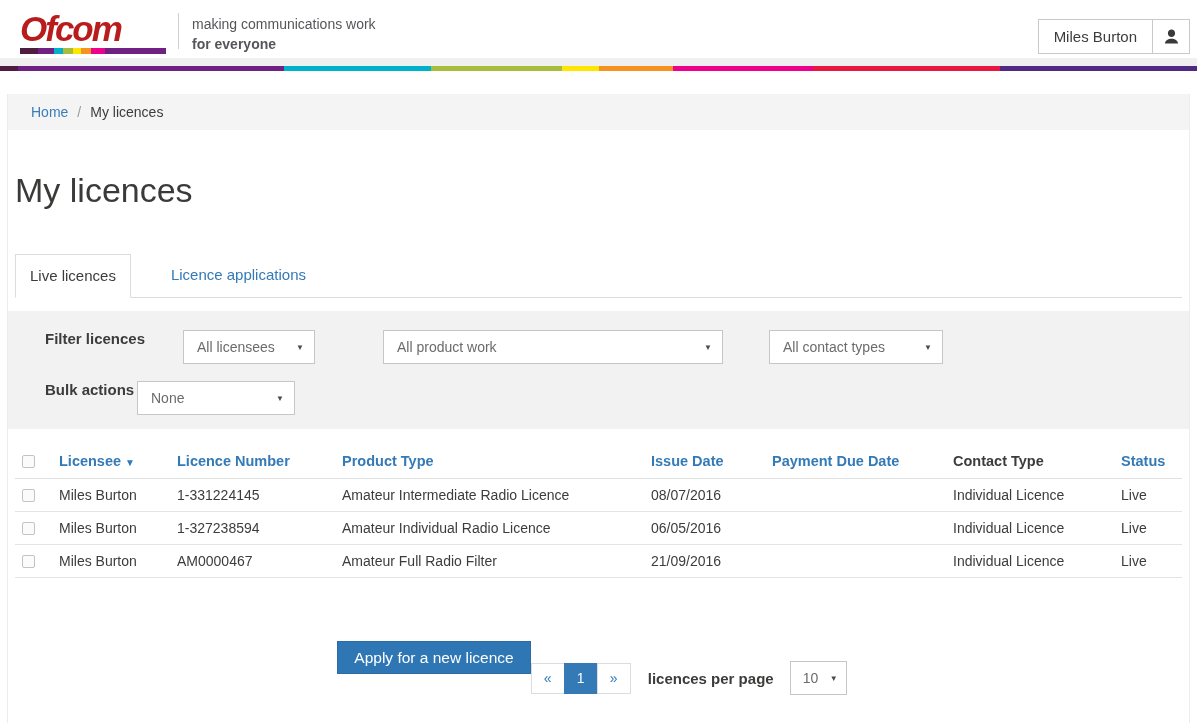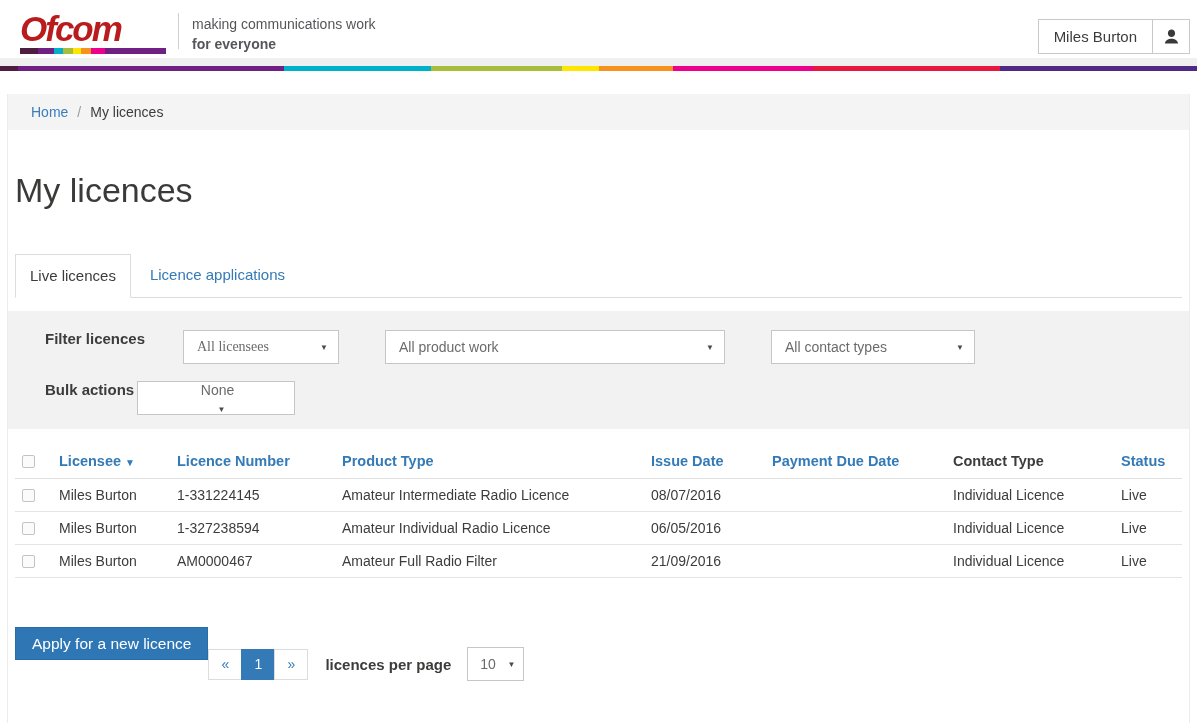--- a/index.html
+++ b/index.html
@@ -29,55 +29,55 @@
   .breadcrumb-bar { margin-top: 23px; background: #f4f4f4; height: 36px; display: flex; align-items: center;
     padding-left: 23px; font-size: 14px; }
   .breadcrumb-bar a { color: #3b7dbb; text-decoration: none; cursor: pointer; }
   .crumb-sep { color: #9b9b9b; margin: 0 9px; }
   .crumb-current { color: #3c3c3b; }
 
   .main { padding: 0 7px; }
   h1.page-title { margin: 41px 0 0 0; font-size: 34px; font-weight: 400; color: #3a3a39; line-height: 1.15; }
 
   
-  .tabs { margin-top: 44px; display: flex; border-bottom: 1px solid #dcdcdc; height: 44px; align-items: flex-end; }
+  .tabs { margin-top: 44px; display: flex; border-bottom: 1px solid #dcdcdc; height: 44px; align-items: flex-end; gap: 21px; }
   .tab { font-size: 15px; cursor: pointer; }
   .tab.active { background: #fff; border: 1px solid #dcdcdc; border-bottom: 1px solid #fff; margin-bottom: -1px;
     height: 44px; line-height: 42px; padding: 0 14px; color: #3c3c3b; }
   .tab.inactive { color: #337ab7; line-height: 44px; height: 44px; padding: 0 19px; }
 
   
   .filter-panel { margin: 13px -7px 0; background: #f2f2f2; padding: 19px 0 14px 37px; }
   .filter-row { display: flex; align-items: flex-start; }
   .filter-row + .filter-row { margin-top: 17px; }
   .filter-label { font-size: 15px; font-weight: bold; color: #3c3c3b; }
   .lbl-filter { width: 138px; }
   .lbl-bulk { width: 92px; }
   .select { background: #fff; border: 1px solid #c6c6c6; height: 34px; display: flex; align-items: center;
     justify-content: space-between; padding: 0 10px 0 13px; font-size: 14px; color: #6b6b6b; cursor: pointer; }
   .caret { font-size: 8px; color: #4a4a4a; margin-left: 8px; }
-  .sel-licensees { width: 156px; margin-right: 46px; font-family: Liberation Serif, serif; }
+  .sel-licensees { width: 132px; margin-right: 68px; }
   .sel-products { width: 340px; margin-right: 46px; }
-  .sel-contacts { width: 204px; }
-  .sel-bulk { width: 158px; flex-direction: column; }
+  .sel-contacts { width: 174px; }
+  .sel-bulk { width: 158px; }
 
   
   table.licences { width: 100%; border-collapse: collapse; margin-top: 16px; table-layout: fixed; }
   th { text-align: left; font-size: 14.5px; font-weight: bold; color: #337ab7; padding: 8px 0 9px;
     border-bottom: 1px solid #e0e0e0; }
   th.th-dark { color: #3c3c3b; }
   th a { cursor: pointer; }
   td { font-size: 14px; color: #3c3c3b; padding: 8px 0; border-bottom: 1px solid #e4e4e4; height: 33px; }
   .cb-cell { padding-left: 7px; }
   input[type="checkbox"] { appearance: none; -webkit-appearance: none; width: 13px; height: 13px;
     border: 1px solid #c3c3c3; border-radius: 2px; background: #fbfbfb; cursor: pointer; display: block; }
   .sort-arrow { font-size: 10px; color: #337ab7; margin-left: 4px; }
 
   
-  .bottom-bar { display: flex; justify-content: flex-start; align-items: flex-start; margin-top: 49px; padding-right: 13px; }
+  .bottom-bar { display: flex; justify-content: center; align-items: flex-start; margin-top: 63px; padding-right: 13px; }
   .apply-btn { background: #2f77b4; border: 1px solid #2a6ca5; color: #fff; font-size: 15.5px;
     padding: 0 16px; height: 33px; cursor: pointer; font-family: inherit; }
   .pager-zone { display: flex; align-items: center; margin-top: 20px; }
   .pager { display: flex; }
   .page-box { width: 34px; height: 31px; border: 1px solid #dcdcdc; background: #fff; color: #337ab7;
     display: flex; align-items: center; justify-content: center; font-size: 14px; cursor: pointer; margin-left: -1px; }
   .page-box:first-child { margin-left: 0; }
   .page-box.current { background: #337ab7; border-color: #337ab7; color: #fff; }
   .per-page-label { font-weight: bold; font-size: 15px; color: #3c3c3b; margin: 0 16px 0 17px; }
   .sel-perpage { width: 57px; padding: 0 8px 0 12px; }

